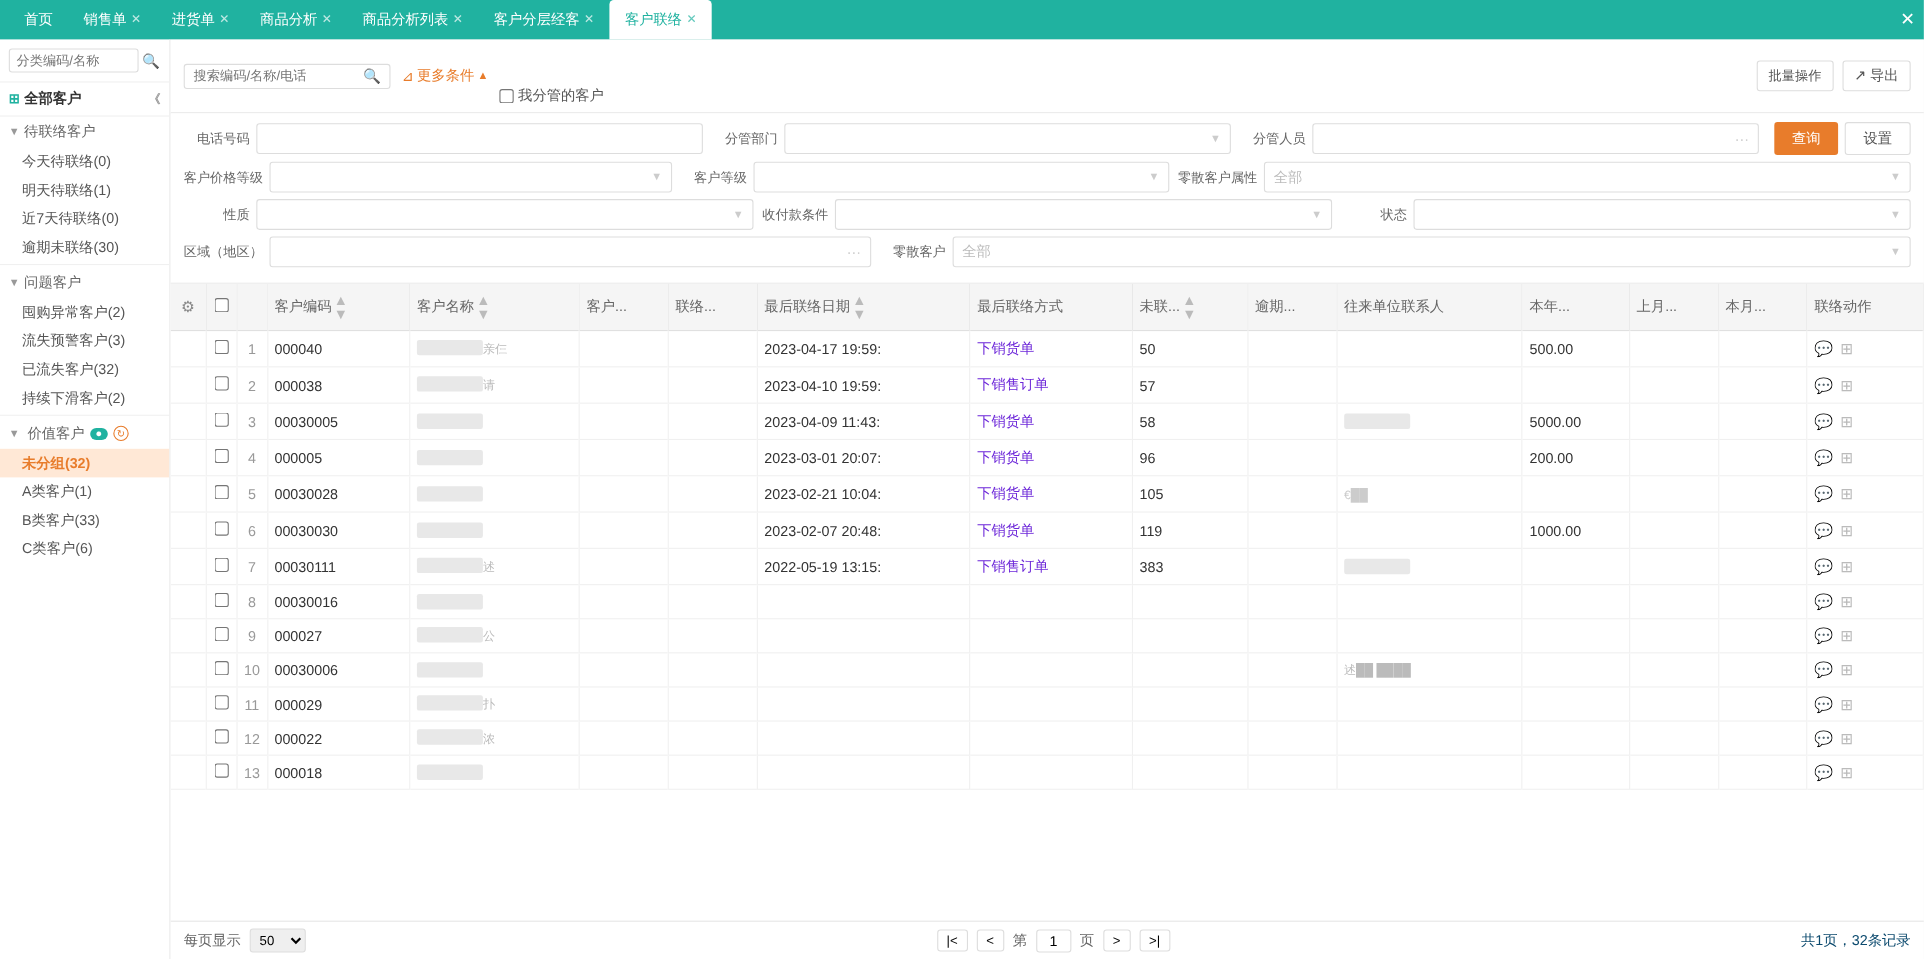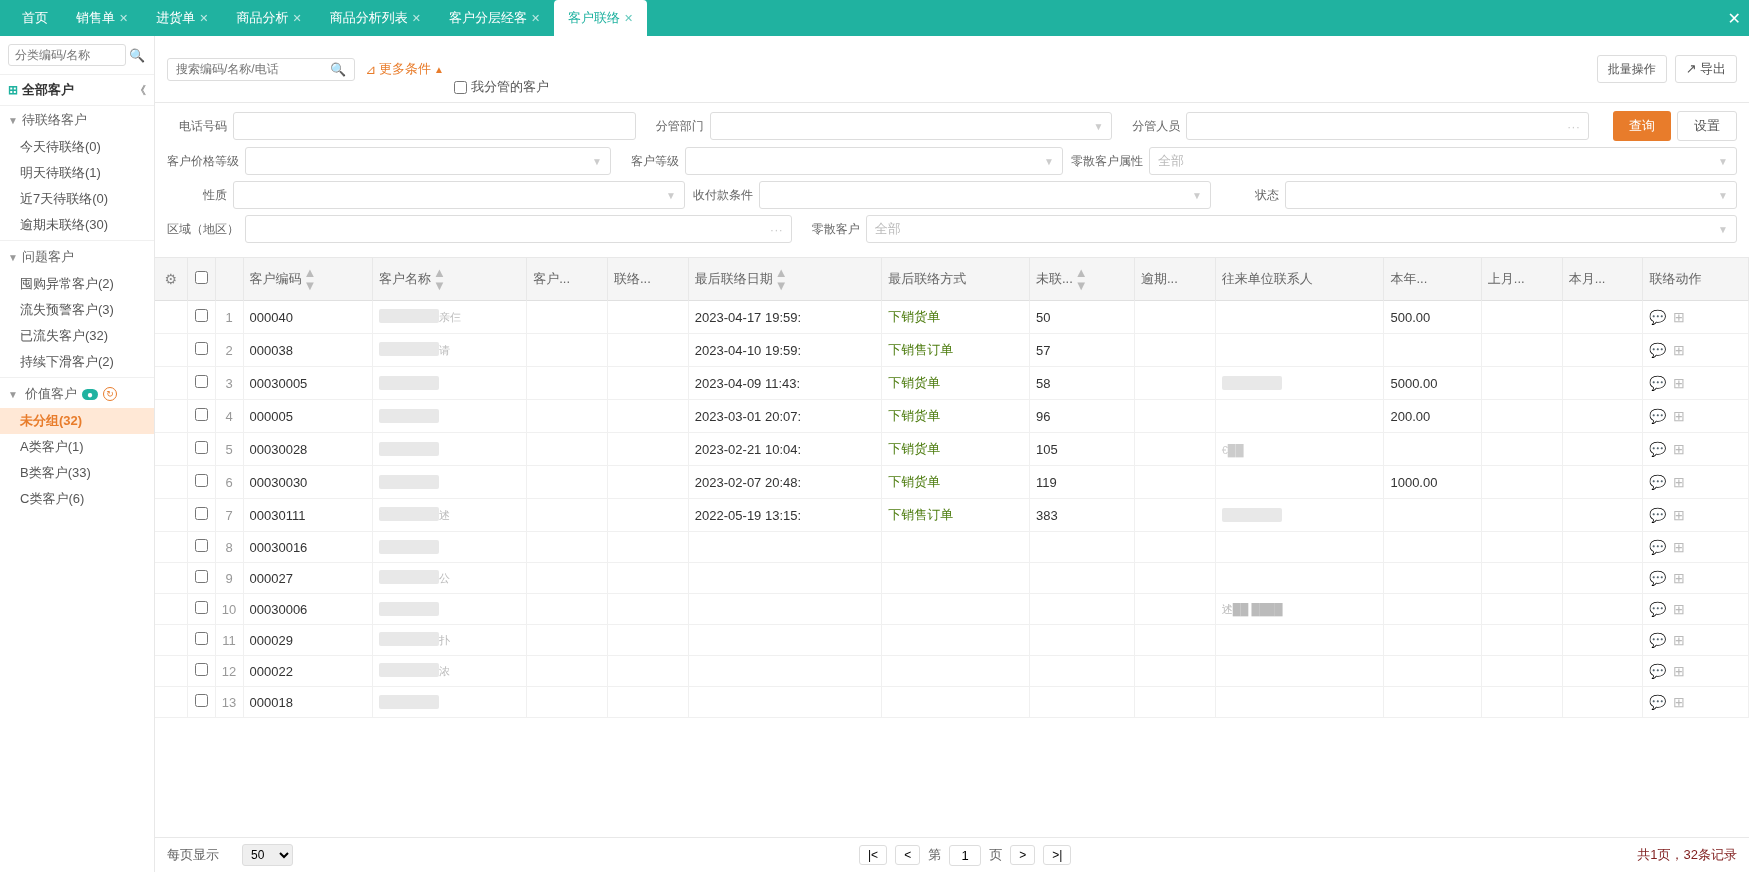--- a/index.html
+++ b/index.html
@@ -285,21 +285,21 @@
     }
     tbody tr {
       border-bottom: 1px solid #f0f0f0;
     }
     tbody td {
       padding: 7px 6px;
       color: #333;
       border-right: 1px solid #f0f0f0;
       white-space: nowrap;
     }
-    .td-link { color: #4d7c0f; cursor: pointer; text-decoration: none; }
+    .td-link { color: #6d28d9; cursor: pointer; text-decoration: none; }
     .td-blurred {
       background: #e8e8e8;
       color: #e8e8e8;
       border-radius: 2px;
       display: inline-block;
       min-width: 60px;
       height: 14px;
     }
     .row-num { color: #999; text-align: center; }
     .action-icons { display: flex; gap: 6px; color: #bbb; cursor: pointer; }
@@ -312,21 +312,21 @@
       justify-content: space-between;
       background: #fff;
       border-top: 1px solid #e8e8e8;
       padding: 6px 12px;
       font-size: 12px;
       color: #666;
     }
     .footer-per-page {
       display: flex;
       align-items: center;
-      gap: 23px;
+      gap: 8px;
     }
     .footer-per-page select {
       border: 1px solid #ddd;
       border-radius: 3px;
       padding: 2px 4px;
       font-size: 12px;
       outline: none;
     }
     .footer-pagination {
       display: flex;
@@ -334,21 +334,21 @@
       gap: 8px;
     }
     .page-btn {
       border: 1px solid #ddd;
       background: #fff;
       padding: 2px 8px;
       border-radius: 3px;
       cursor: pointer;
       font-size: 12px;
     }
-    .footer-total { color: #7f1d1d; }
+    .footer-total { color: #0c4a6e; }
 
     
     .table-container::-webkit-scrollbar { height: 8px; width: 8px; }
     .table-container::-webkit-scrollbar-track { background: #f5f5f5; }
     .table-container::-webkit-scrollbar-thumb { background: #ccc; border-radius: 4px; }
 
     .sidebar::-webkit-scrollbar { width: 4px; }
     .sidebar::-webkit-scrollbar-thumb { background: #ddd; }
 
     .gear-icon { font-size: 14px; color: #888; cursor: pointer; }
@@ -508,21 +508,21 @@
               <span class="arrow-down">▼</span>
           </div>
         </div>
         <div class="filter-field">
           <label>分管人员</label>
           <div class="field-input" style="min-width:120px;">
             <span></span>
               <span style="color:#ccc;">···</span>
           </div>
         </div>
-        <div style="display:flex;gap:6px;margin-left:16px;">
+        <div style="display:flex;gap:6px;margin-left:6px;">
           <button class="btn-query">查询</button>
           <button class="btn-reset">设置</button>
         </div>
       </div>
       <div class="filter-row">
         <div class="filter-field">
           <label>客户价格等级</label>
           <div class="field-input">
             <span></span>
               <span class="arrow-down">▼</span>

